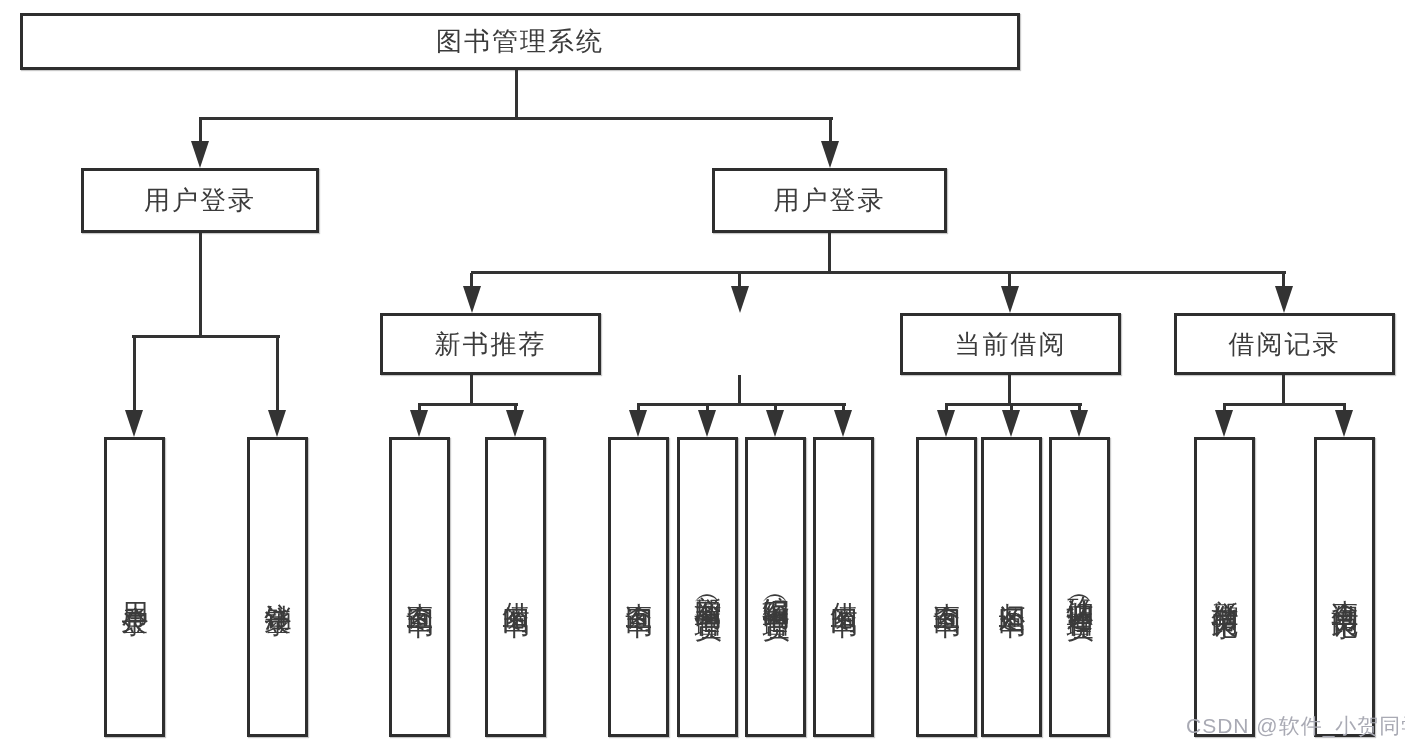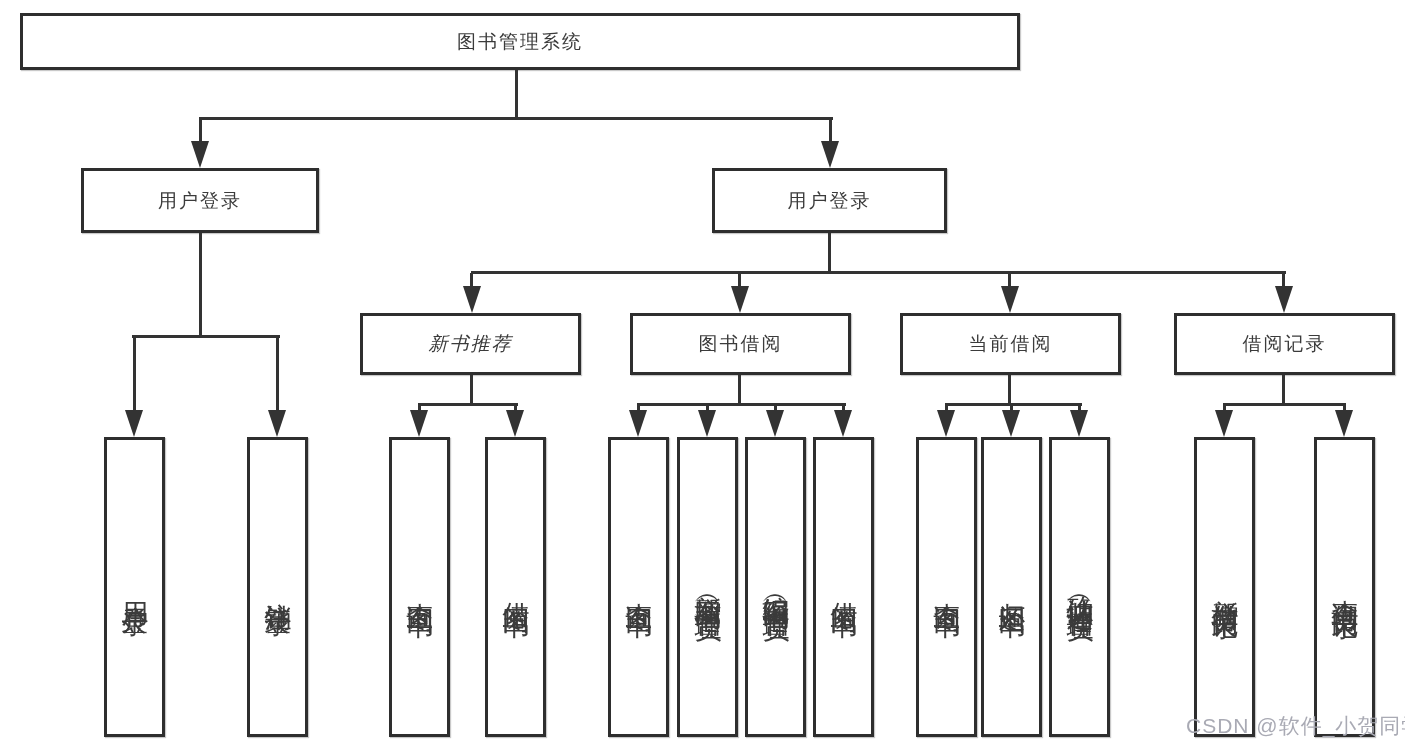--- a/index.html
+++ b/index.html
@@ -14,21 +14,21 @@
 
   .box {
     position: absolute;
     box-sizing: border-box;
     background: #ffffff;
     border: 3px solid #2e2e2e;
     display: flex;
     align-items: center;
     justify-content: center;
     color: #3b3b3b;
-    font-size: 19px;
+    font-size: 26px;
     letter-spacing: 2px;
     box-shadow: 1px 1px 1px rgba(100,100,100,0.35);
   }
   .hbox { white-space: nowrap; }
   .root  { left: 20px;  top: 13px;  width: 1000px; height: 57px; }
   .l2    { top: 168px; height: 65px; }
   .l3    { top: 313px; height: 62px; width: 221px; }
 
   .vbox {
     top: 437px; height: 300px; width: 61px;
@@ -88,22 +88,21 @@
   <div class="hline" style="left:471px;  top:271px; width:815px;"></div>
   <div class="vline" style="left:470px;  top:273px; height:16px;"></div>
   <div class="arrow" style="left:463px;  top:286px;"></div>
   <div class="vline" style="left:738px;  top:273px; height:16px;"></div>
   <div class="arrow" style="left:731px;  top:286px;"></div>
   <div class="vline" style="left:1008px; top:273px; height:16px;"></div>
   <div class="arrow" style="left:1001px; top:286px;"></div>
   <div class="vline" style="left:1282px; top:273px; height:16px;"></div>
   <div class="arrow" style="left:1275px; top:286px;"></div>
 
-  <div class="box l3 hbox" style="left:360px;font-style:italic;">新书推荐</div>
-  <div class="box l3 hbox" style="left:630px;">图书借阅</div>
+  <div class="box l3 hbox" style="left:380px;">新书推荐</div>
   <div class="box l3 hbox" style="left:900px;">当前借阅</div>
   <div class="box l3 hbox" style="left:1174px;">借阅记录</div>
 
   <div class="vline" style="left:470px; top:375px; height:30px;"></div>
   <div class="hline" style="left:418px; top:403px; width:100px;"></div>
   <div class="vline" style="left:418px; top:405px; height:8px;"></div>
   <div class="arrow" style="left:410px; top:410px;"></div>
   <div class="vline" style="left:514px; top:405px; height:8px;"></div>
   <div class="arrow" style="left:506px; top:410px;"></div>
 

